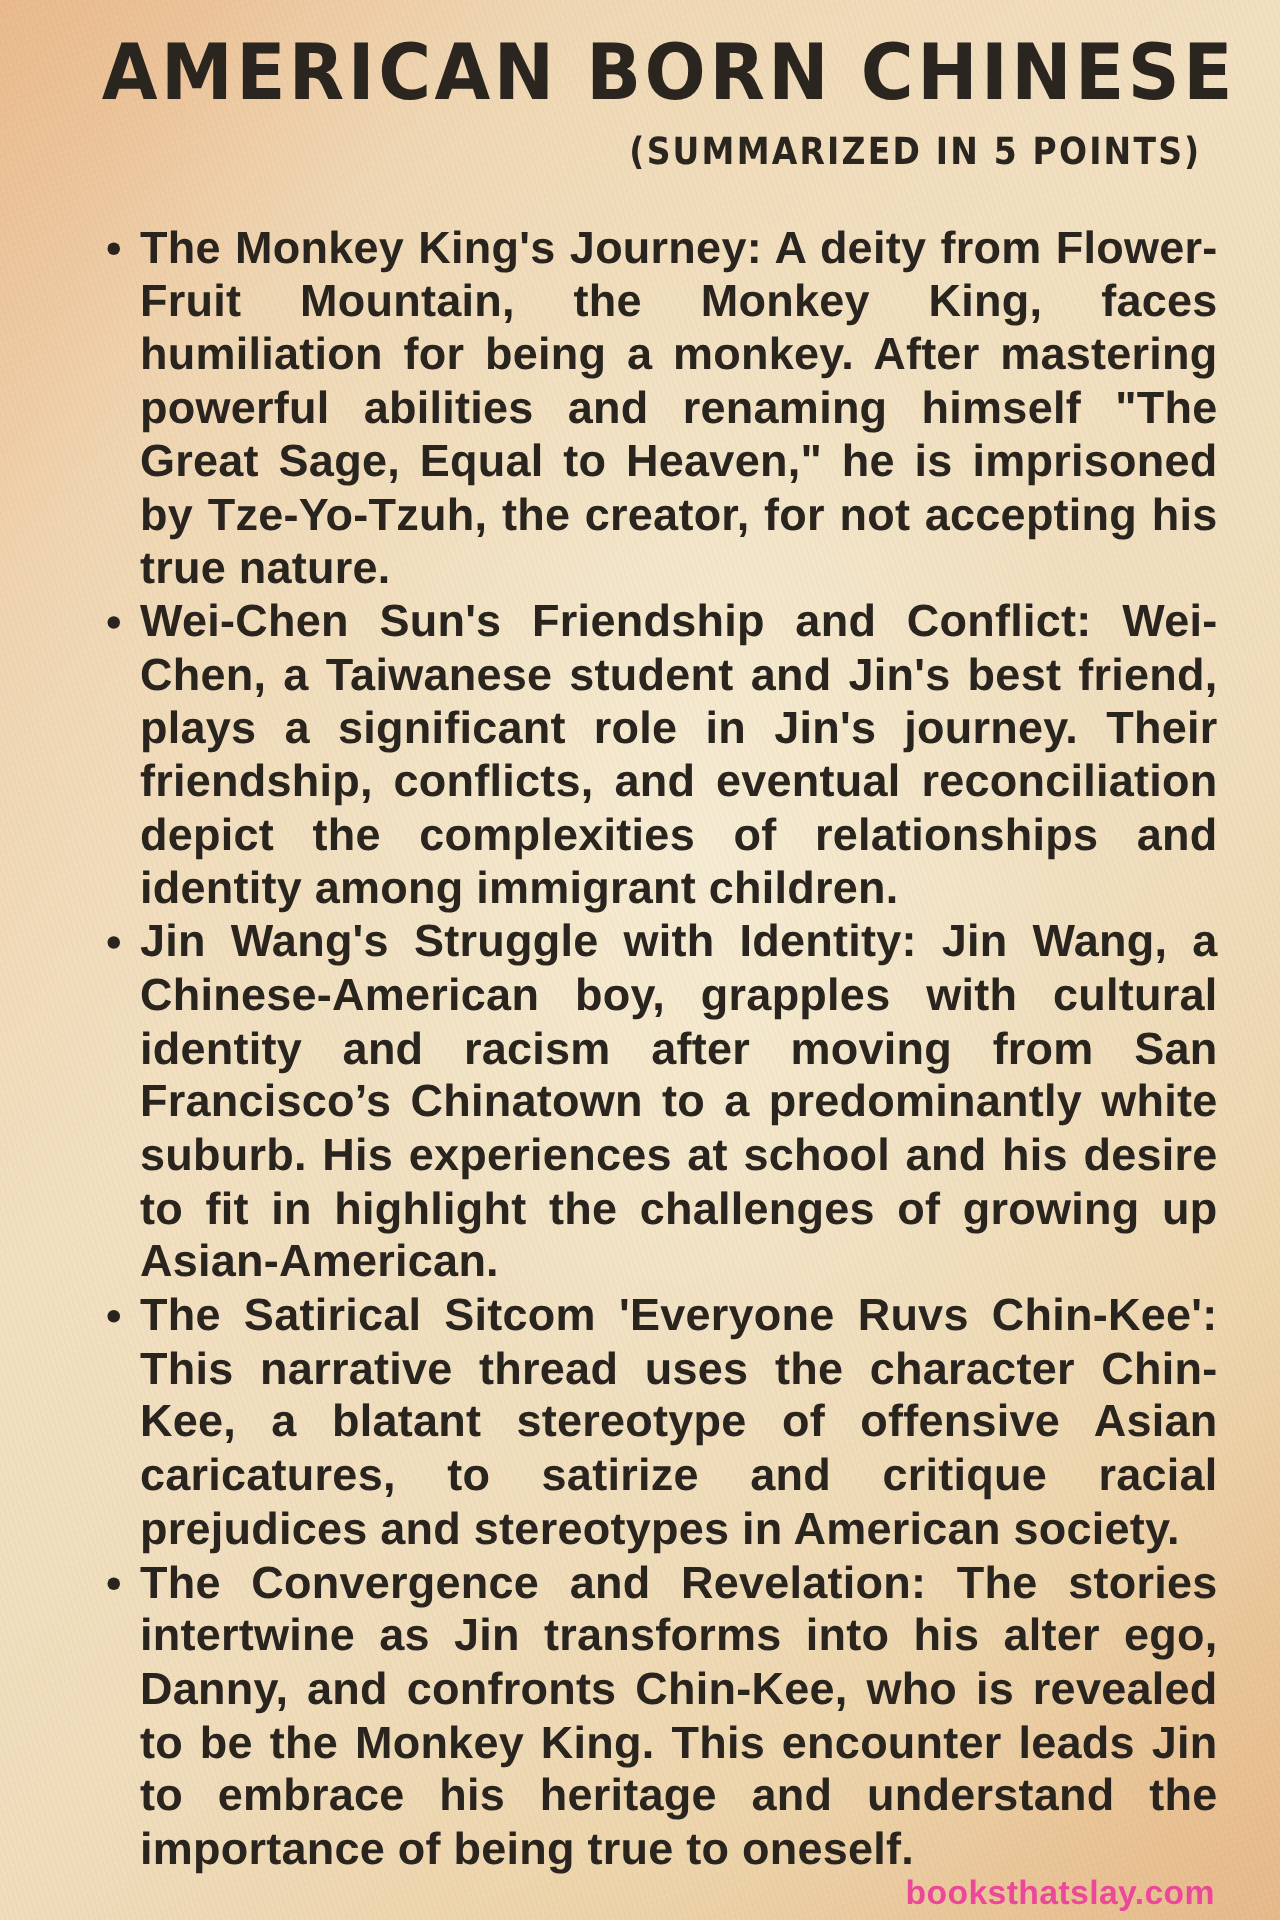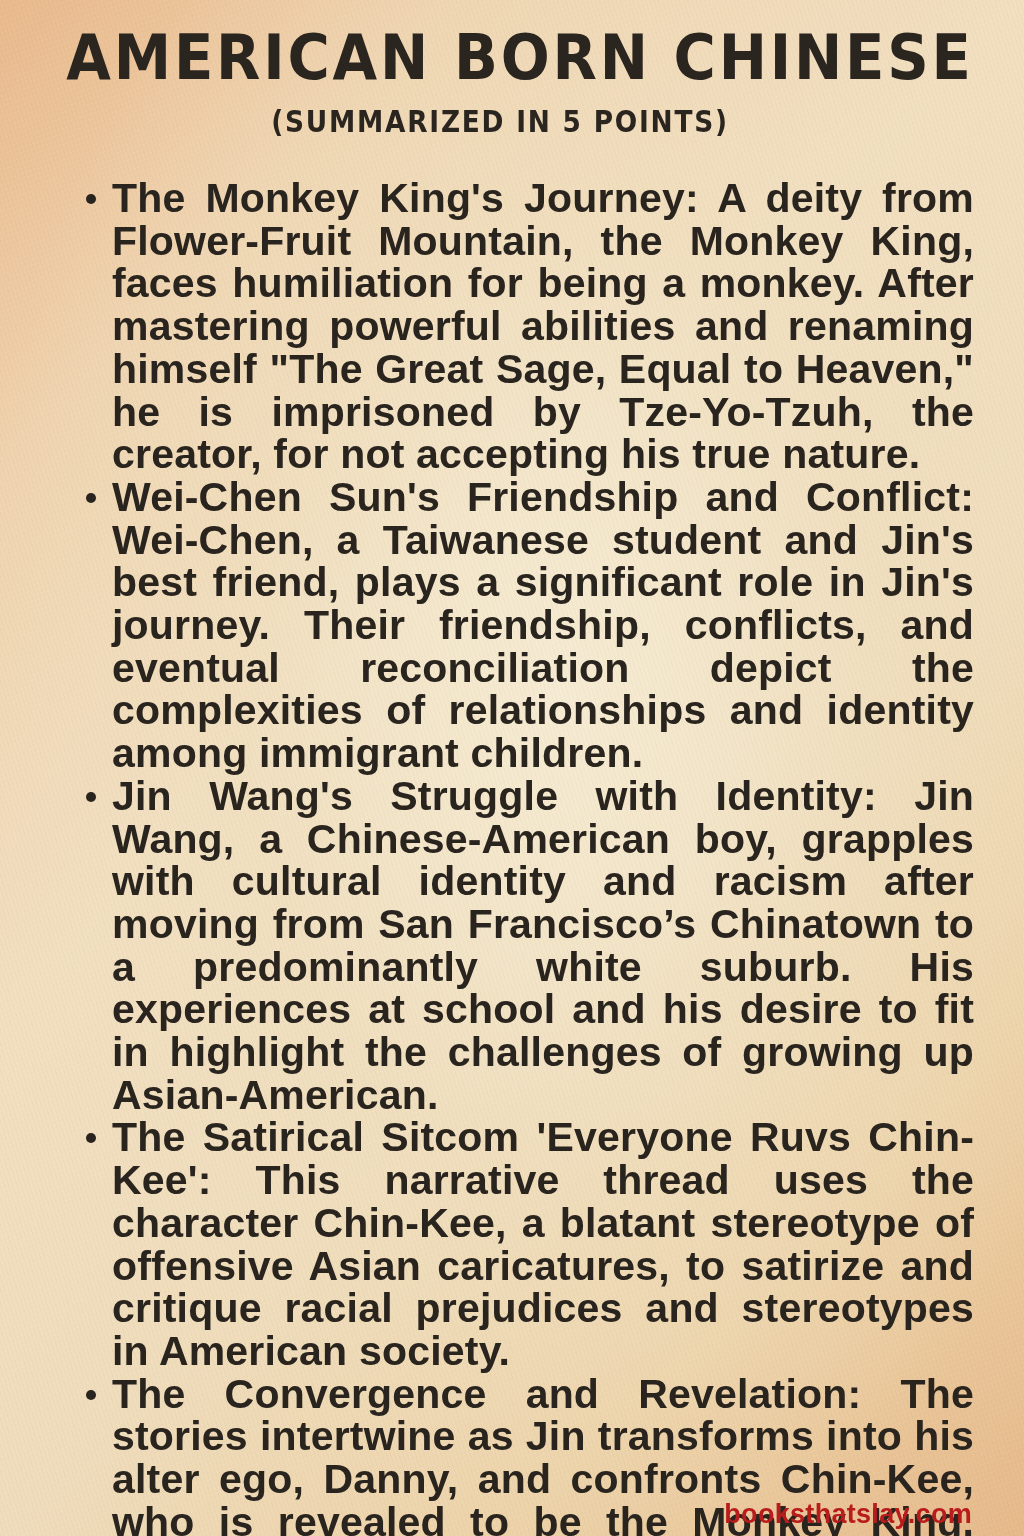--- a/index.html
+++ b/index.html
@@ -16,21 +16,21 @@
     .texture {
       position: absolute; inset: 0;
       background:
         repeating-linear-gradient(72deg, rgba(120,90,50,0.035) 0px, rgba(120,90,50,0.035) 1px, rgba(0,0,0,0) 1px, rgba(0,0,0,0) 4px),
         repeating-linear-gradient(-18deg, rgba(255,255,255,0.05) 0px, rgba(255,255,255,0.05) 1px, rgba(0,0,0,0) 1px, rgba(0,0,0,0) 5px);
       pointer-events: none;
     }
     .header {
       position: absolute;
       left: 16px; right: 0; top: 18px;
-      text-align: center;
+      text-align: right;
     }
     .title {
       font-family: "DejaVu Sans", sans-serif;
       font-weight: bold;
       font-size: 62px;
       letter-spacing: 3px;
       line-height: 80px;
       color: #2b2520;
       margin: 0;
       transform: scaleX(0.93);
@@ -54,21 +54,21 @@
       width: 894px;
       margin: 0;
       padding: 0;
       list-style: none;
     }
     .point {
       position: relative;
       padding-left: 32px;
       font-family: "Liberation Sans", sans-serif;
       font-weight: bold;
-      font-size: 41px;
+      font-size: 36px;
       line-height: 42.7px;
       text-align: justify;
       color: #2a241f;
       letter-spacing: 0.2px;
     }
     .bullet {
       position: absolute;
       left: 6px;
       top: 17px;
       width: 10px;
@@ -76,21 +76,21 @@
       border-radius: 50%;
       background: #2a241f;
     }
     .footer {
       position: absolute;
       right: 52px;
       bottom: 6px;
       font-family: "Liberation Sans", sans-serif;
       font-weight: bold;
       font-size: 27px;
-      color: #b91c1c;
+      color: #ec4899;
       letter-spacing: 0.3px;
     }
   </style>
 </head>
 <body>
 
 <div class="texture"></div>
 
 <div class="header">
   <h1 class="title">AMERICAN BORN CHINESE</h1>

